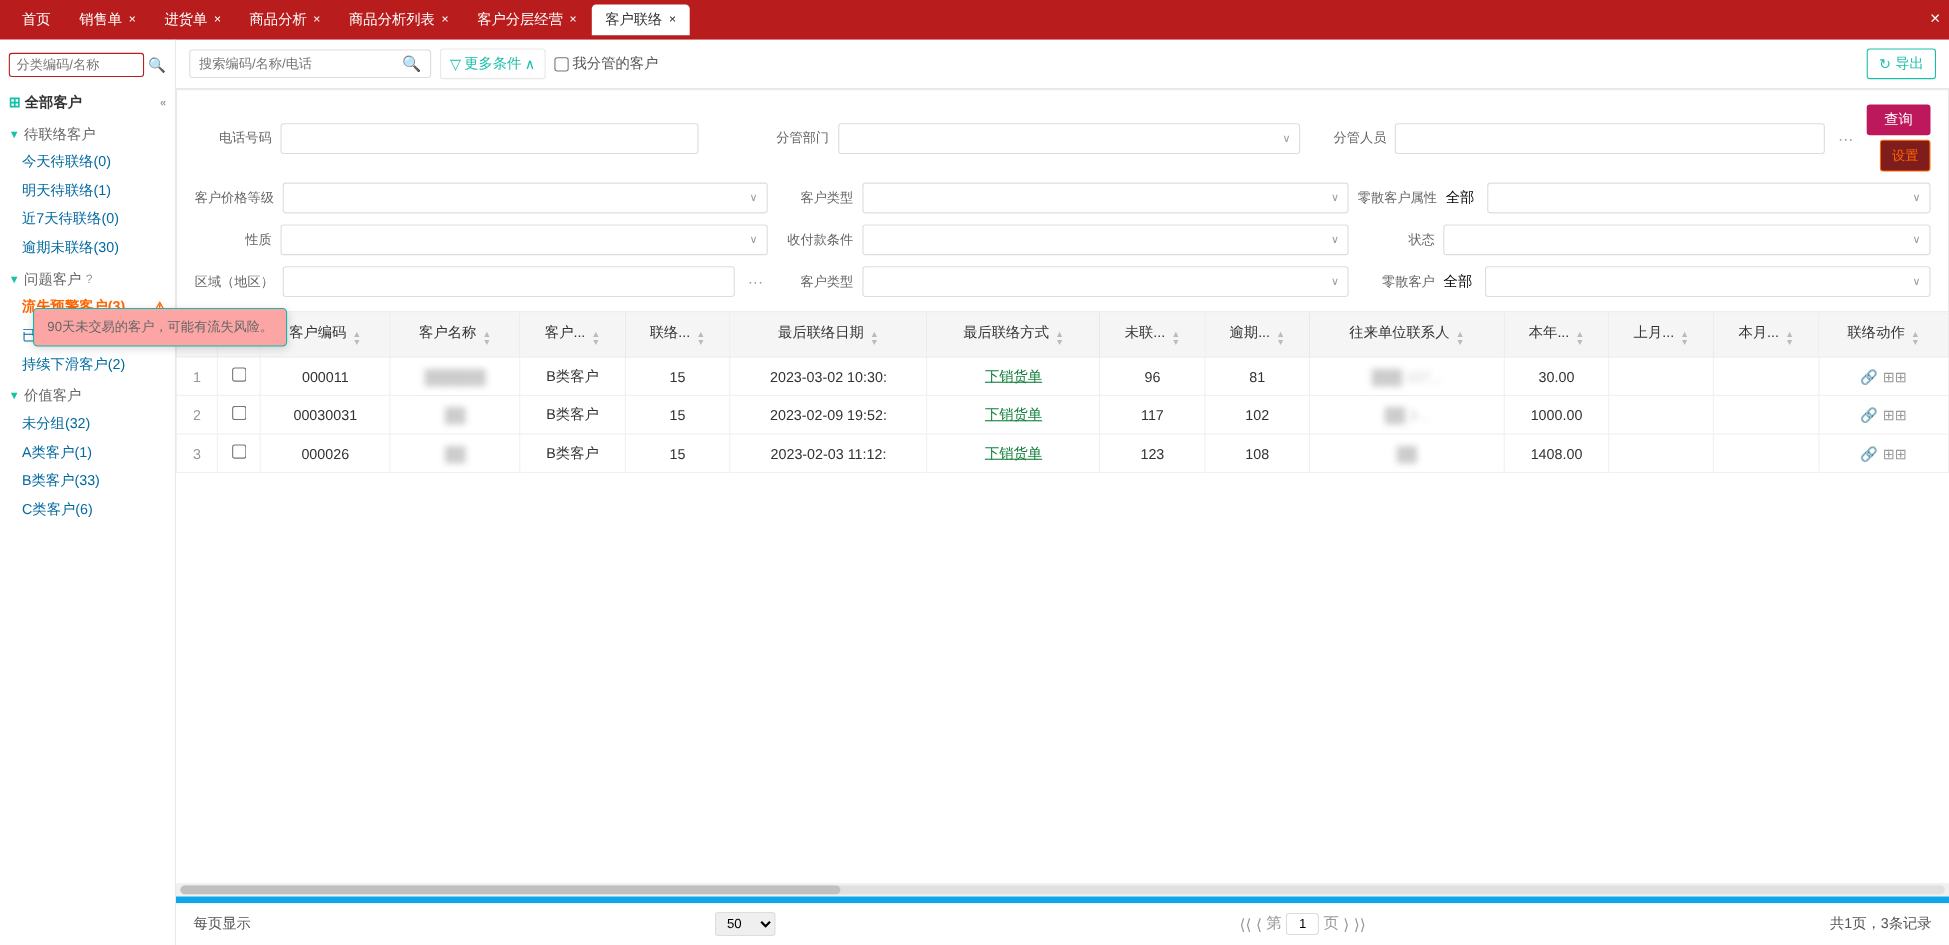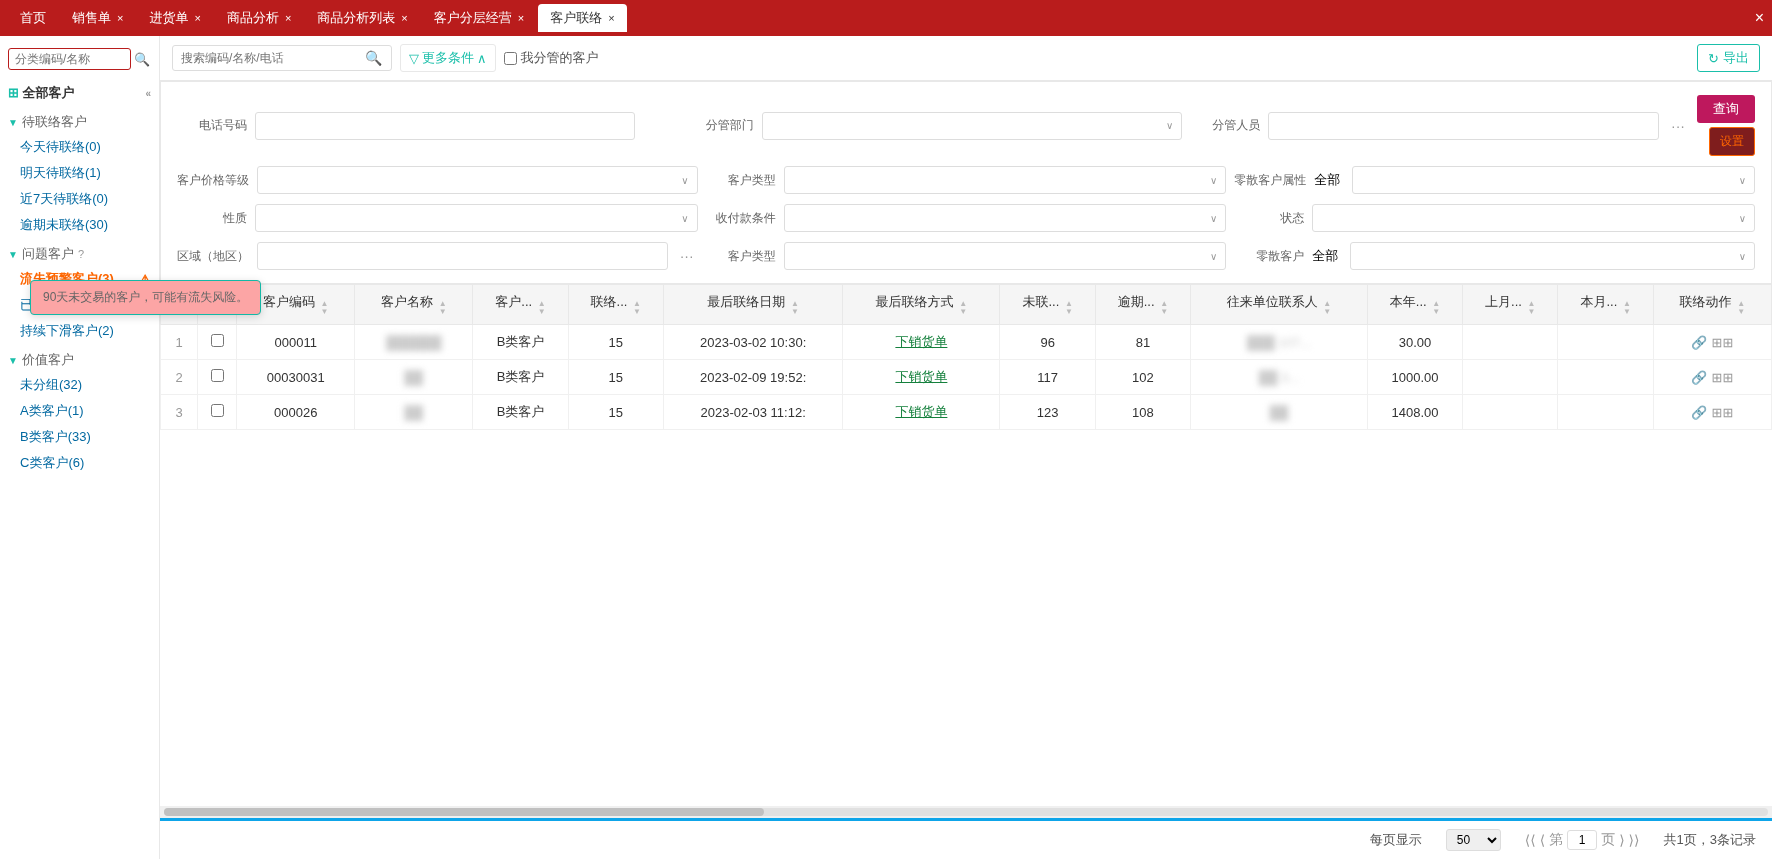--- a/index.html
+++ b/index.html
@@ -127,22 +127,22 @@
       color: #333; white-space: nowrap;
     }
     .link-text { color: #15803d; cursor: pointer; text-decoration: underline; }
     .blurred { filter: blur(3px); color: #ccc; }
     .row-num { color: #999; }
     .gear-icon { cursor: pointer; color: #999; }
     .action-icons { display: flex; align-items: center; justify-content: center; gap: 4px; color: #999; cursor: pointer; }
 
     
     .table-footer {
-      display: flex; align-items: center; justify-content: flex-end;
-      padding: 8px 16px; background: #fff; border-top: 3px solid #0ea5e9;
+      display: flex; align-items: center; justify-content: space-between;
+      padding: 8px 16px; background: #fff; border-top: 6px solid #0ea5e9;
       font-size: 12px; color: #555; gap: 24px; flex-shrink: 0;
     }
     .footer-select {
       border: 1px solid #ddd; border-radius: 3px; padding: 2px 6px; font-size: 12px;
     }
     .footer-nav { display: flex; align-items: center; gap: 4px; }
     .footer-nav span { cursor: pointer; color: #999; font-size: 14px; }
     .footer-nav input {
       width: 30px; border: 1px solid #ddd; border-radius: 3px; text-align: center;
       padding: 2px; font-size: 12px; outline: none;

